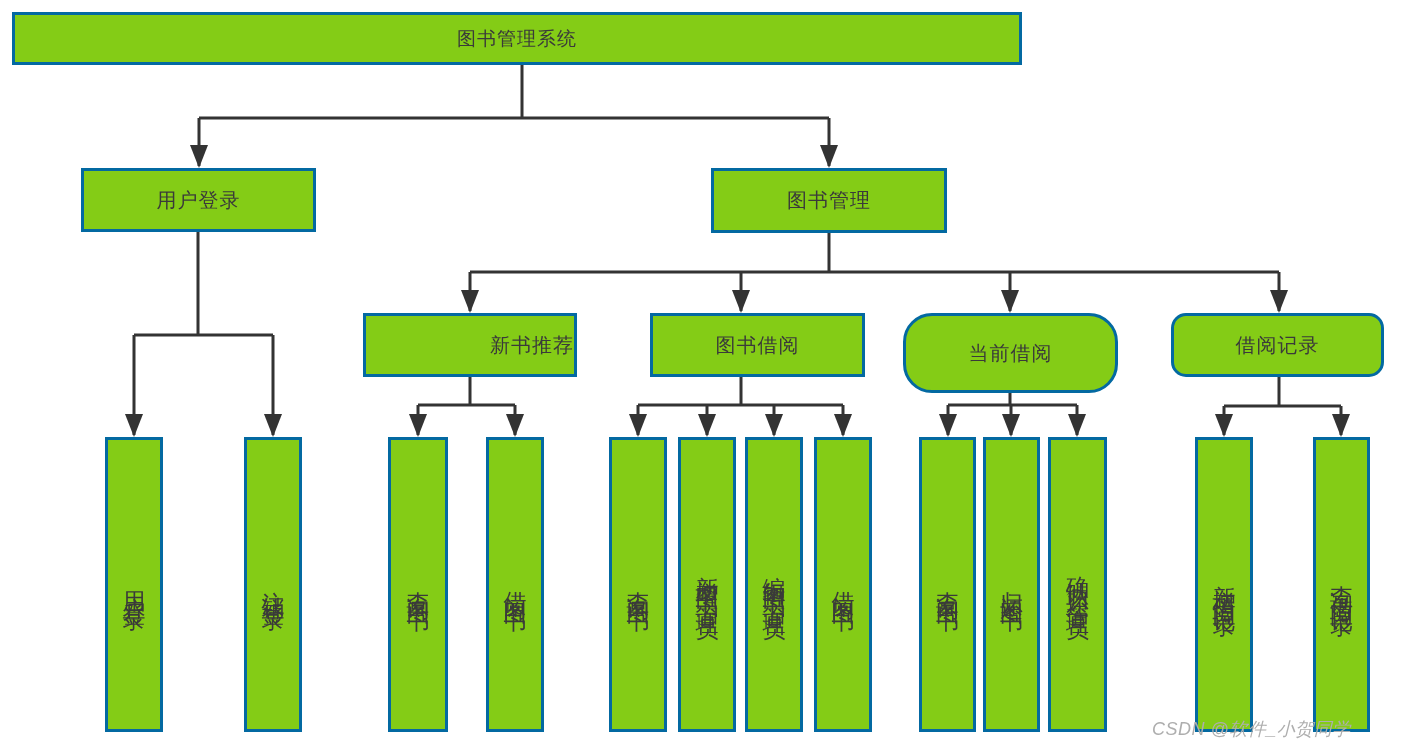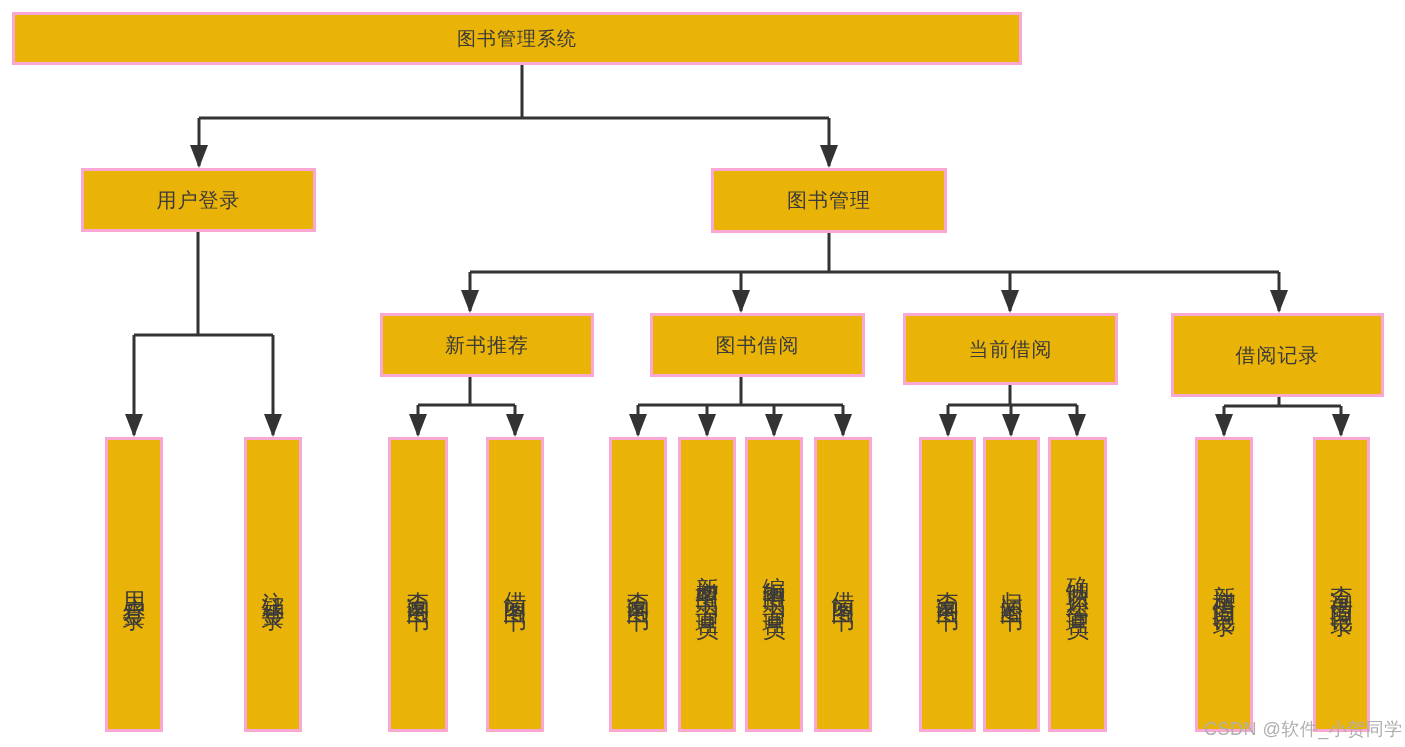--- a/index.html
+++ b/index.html
@@ -7,46 +7,47 @@
     position:relative;
     width:1405px; height:747px;
     background:#ffffff;
     overflow:hidden;
     font-family:"Liberation Sans", sans-serif;
   }
   #wires { position:absolute; left:0; top:0; z-index:1; }
   .node {
     position:absolute;
     box-sizing:border-box;
-    background:#eab308;
-    border:3px solid #f9a8d4;
+    background:#84cc16;
+    border:3px solid #0369a1;
     display:flex;
     align-items:center;
     justify-content:center;
     color:#3a3a3a;
     z-index:2;
     text-align:center;
   }
   .lvl0 { font-size:19px; letter-spacing:1px; }
   .lvl1, .lvl2 { font-size:20px; letter-spacing:1px; }
   .leaf .vtext {
     writing-mode:vertical-rl;
     text-orientation:mixed;
     font-size:23px;
     line-height:1;
     letter-spacing:6px;
   }
   .watermark {
     position:absolute;
-    left:1204px; top:717px;
+    left:1152px; top:717px;
     font-size:18px;
     color:#aeaeae;
     z-index:5;
     white-space:nowrap;
     letter-spacing:0.5px;
+    font-style:italic;
   }
 </style>
 </head>
 <body>
 
 <div id="canvas">
 
   <svg id="wires" width="1405" height="747" viewBox="0 0 1405 747">
     <g stroke="#333333" stroke-width="3" fill="none">
       <path d="M522,65 V118 M199,118 H829 M199,118 V166 M829,118 V166"></path>
@@ -84,30 +85,30 @@
     <span>图书管理系统</span>
   </div>
 
   <div class="node lvl1" style="left:81px; top:168px; width:235px; height:64px;">
     <span>用户登录</span>
   </div>
   <div class="node lvl1" style="left:711px; top:168px; width:236px; height:65px;font-family:Liberation Mono, monospace;">
     <span>图书管理</span>
   </div>
 
-  <div class="node lvl2" style="left:380px; top:313px; width:214px; height:64px;">
+  <div class="node lvl2" style="left:363px; top:313px; width:214px; height:64px;justify-content:flex-end;">
     <span>新书推荐</span>
   </div>
   <div class="node lvl2" style="left:650px; top:313px; width:215px; height:64px;">
     <span>图书借阅</span>
   </div>
-  <div class="node lvl2" style="left:903px; top:313px; width:215px; height:72px;">
+  <div class="node lvl2" style="left:903px; top:313px; width:215px; height:80px;border-radius:29px;">
     <span>当前借阅</span>
   </div>
-  <div class="node lvl2" style="left:1171px; top:313px; width:213px; height:84px;">
+  <div class="node lvl2" style="left:1171px; top:313px; width:213px; height:64px;border-radius:15px;">
     <span>借阅记录</span>
   </div>
 
   <div class="node leaf" style="left:105px; top:437px; width:58px; height:295px;">
     <span class="vtext">用户登录</span>
   </div>
   <div class="node leaf" style="left:244px; top:437px; width:58px; height:295px;">
     <span class="vtext">注销登录</span>
   </div>
 

